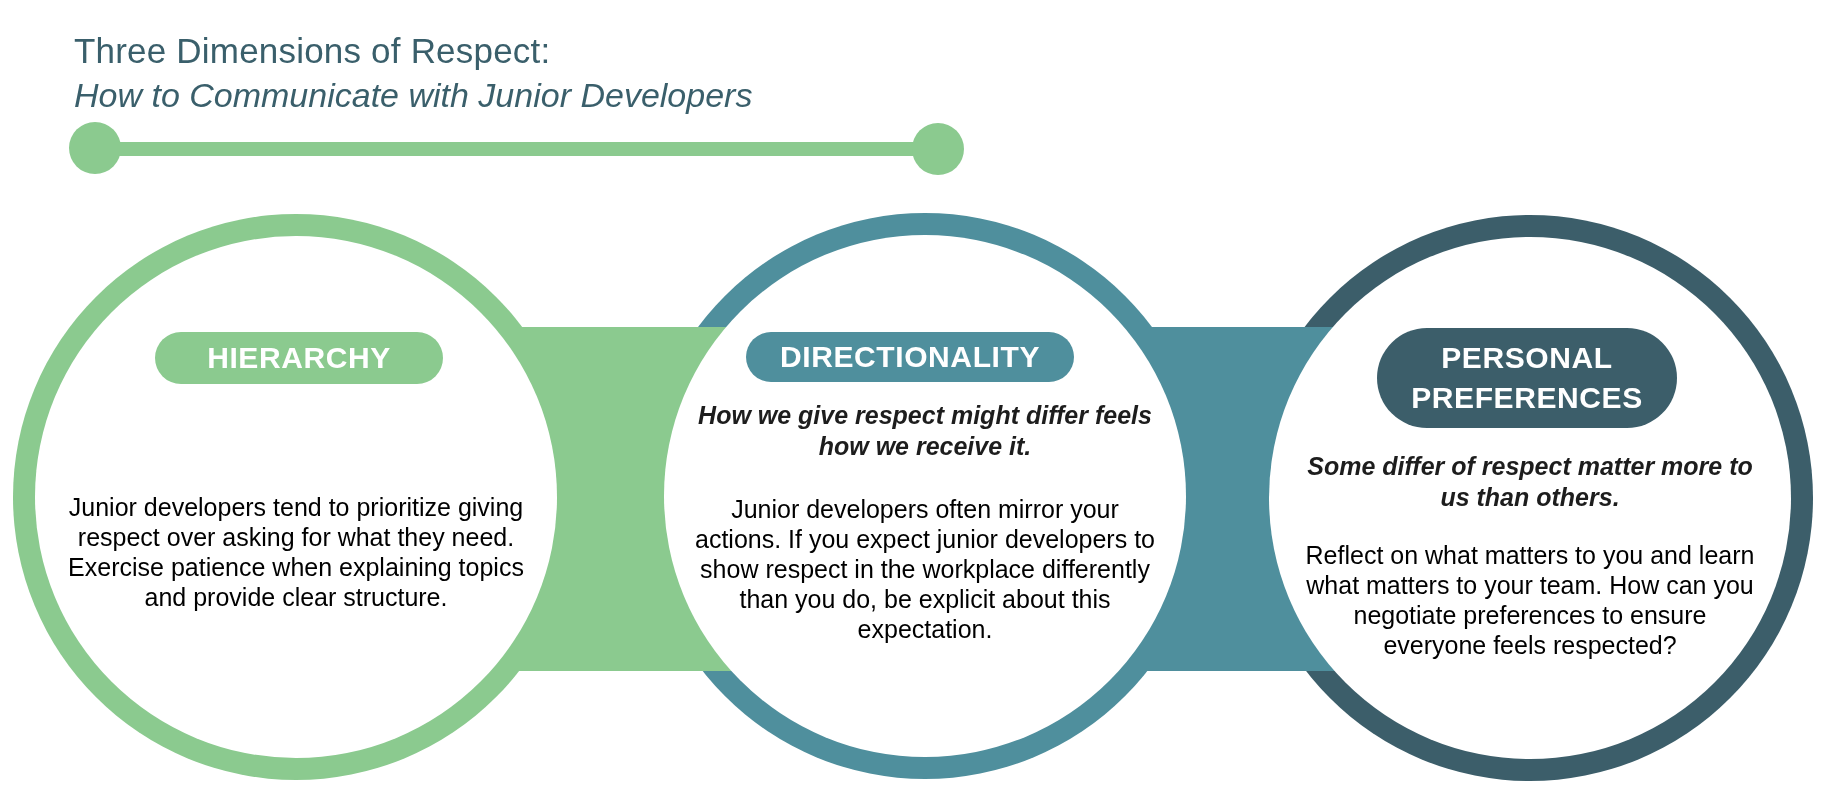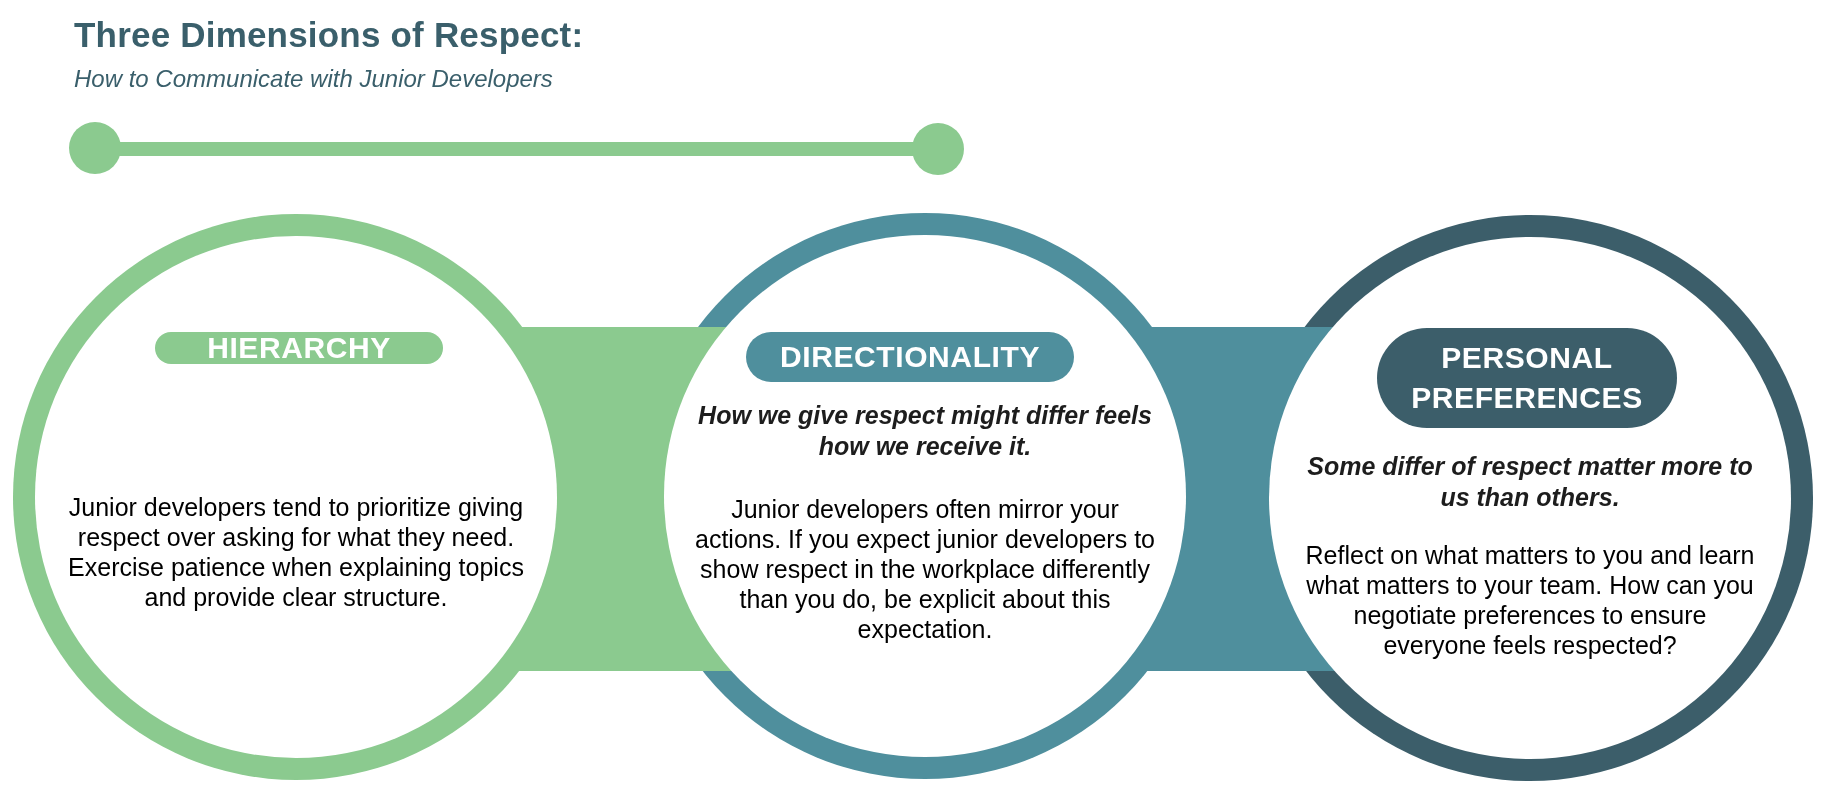--- a/index.html
+++ b/index.html
@@ -2,22 +2,22 @@
 <html><head>
 <meta charset="utf-8">
 <style>
   html,body { margin:0; padding:0; background:#ffffff; }
   #canvas {
     position:relative; width:1830px; height:801px; background:#ffffff;
     overflow:hidden; font-family:"Liberation Sans","DejaVu Sans",sans-serif;
   }
   
   .title { position:absolute; left:74px; top:12px; color:#3a5f6b; }
-  .title-line1 { font-size:35px; font-weight:bold; line-height:45px; letter-spacing:0.2px; }
-  .title-line2 { font-size:24px; font-style:italic; line-height:44px; }
+  .title-line1 { font-size:35px; font-weight:normal; line-height:45px; letter-spacing:0.2px;margin-top:16px; }
+  .title-line2 { font-size:34px; font-style:italic; line-height:44px; }
   
   .tl-line { position:absolute; left:95px; top:142px; width:843px; height:14px; background:#8bca8f; z-index:4; }
   .tl-dot { position:absolute; width:52px; height:52px; border-radius:50%; background:#8bca8f; z-index:4; }
   .tl-dot.start { left:69px; top:122px; }
   .tl-dot.end   { left:912px; top:123px; }
   
   .ring { position:absolute; width:566px; height:566px; border-radius:50%; z-index:1; }
   .ring.g1 { left:13px;   top:214px; background:#8bca8f; }
   .ring.g2 { left:642px;  top:213px; background:#4f8f9d; }
   .ring.g3 { left:1247px; top:215px; background:#3c5e6a; }
@@ -29,21 +29,21 @@
   .inner { position:absolute; width:522px; height:522px; border-radius:50%; background:#ffffff; z-index:3; }
   .inner.i1 { left:35px;   top:236px; }
   .inner.i2 { left:664px;  top:235px; }
   .inner.i3 { left:1269px; top:237px; }
   
   .pill {
     position:absolute; z-index:4; color:#ffffff; font-weight:bold; font-size:30px;
     letter-spacing:0.6px; text-align:center; display:flex; align-items:center;
     justify-content:center; box-sizing:border-box;
   }
-  .pill.p1 { left:155px;  top:332px; width:288px; height:32px;  border-radius:26px; background:#8bca8f; }
+  .pill.p1 { left:155px;  top:332px; width:288px; height:52px;  border-radius:26px; background:#8bca8f; }
   .pill.p2 { left:746px;  top:332px; width:328px; height:50px;  border-radius:27px; background:#4f8f9d;text-align:right; }
   .pill.p3 { left:1377px; top:328px; width:300px; height:100px; border-radius:50px; background:#3c5e6a;
              line-height:40px; padding:12px 14px; }
   
   .lead {
     position:absolute; z-index:4; width:460px; margin:0; text-align:center;
     font-size:25px; font-weight:bold; font-style:italic; line-height:31px; color:#1d1d1d;
   }
   .lead.l1 { left:66px;   top:400px; }
   .lead.l2 { left:695px;  top:400px; }

